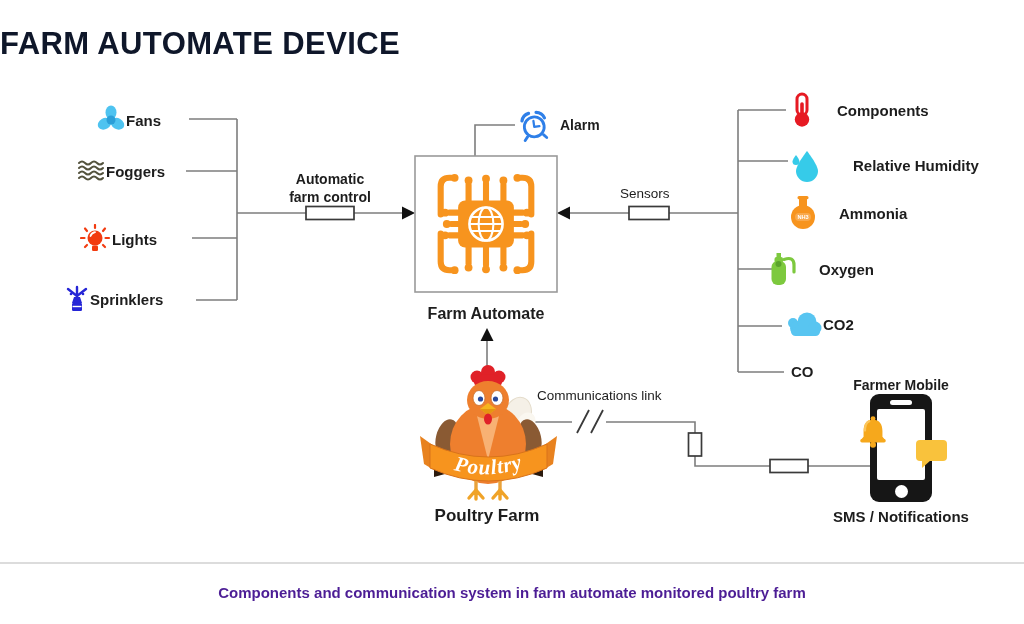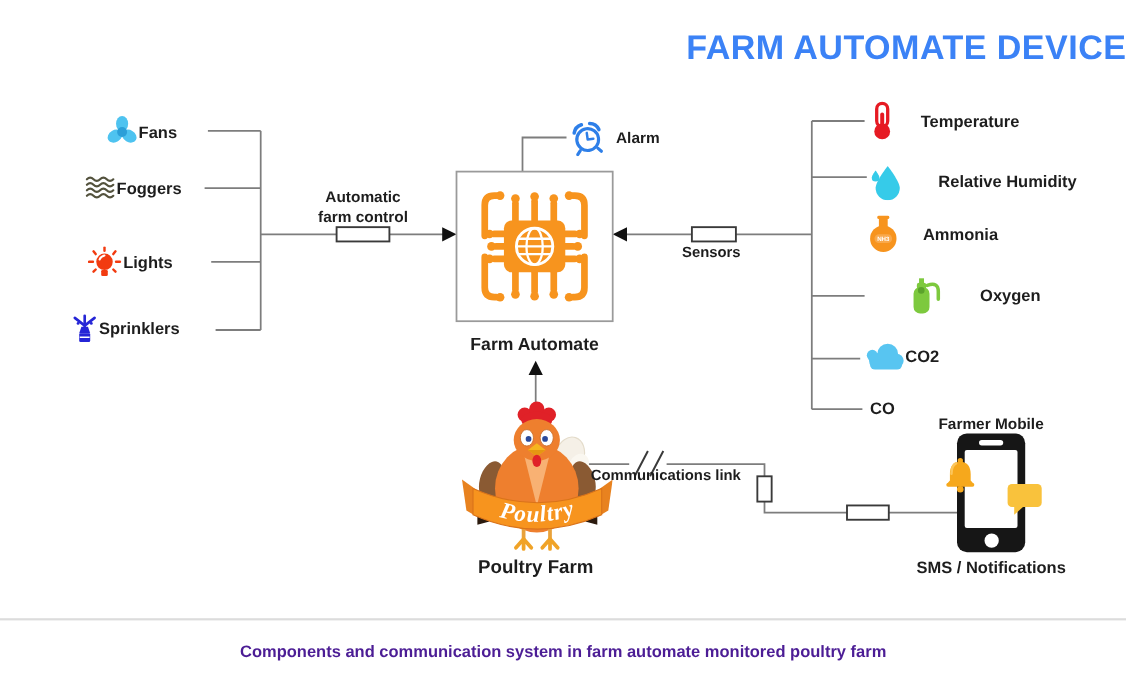--- a/index.html
+++ b/index.html
@@ -1,22 +1,22 @@
 <!DOCTYPE html>
 <html><head>
 <meta charset="utf-8">
 <style>
   html,body{margin:0;padding:0;background:#fff;}
   .canvas{position:relative;width:1024px;height:624px;background:#fff;
           font-family:"Liberation Sans",sans-serif;color:#1d1d1d;overflow:hidden;}
-  .title{position:absolute;left:0;right:0;top:26px;text-align:right;
-         font-size:31px;font-weight:700;letter-spacing:.4px;color:#3b82f6;}
+  .title{position:absolute;left:0;right:0;top:26px;text-align:left;
+         font-size:31px;font-weight:700;letter-spacing:.4px;color:#0f172a;}
   .row{position:absolute;display:flex;align-items:center;}
   .lbl{font-weight:700;font-size:15px;white-space:nowrap;color:#1d1d1d;}
-  .small-lbl{position:absolute;font-weight:700;font-size:13.5px;white-space:nowrap;margin-top:36px;}
+  .small-lbl{position:absolute;font-weight:400;font-size:13.5px;white-space:nowrap;}
   .center-lbl{position:absolute;text-align:center;font-weight:700;}
   .overlay{position:absolute;left:0;top:0;pointer-events:none;}
   .phone{position:absolute;left:870px;top:394px;width:62px;height:108px;
          background:#161616;border-radius:9px;}
   .phone .screen{position:absolute;left:7px;right:7px;top:15px;bottom:22px;background:#fff;border-radius:2px;}
   .phone .speaker{position:absolute;left:50%;top:6px;width:22px;height:5px;margin-left:-11px;
                   background:#fff;border-radius:3px;}
   .phone .home{position:absolute;left:50%;bottom:4px;width:13px;height:13px;margin-left:-6.5px;
                background:#fff;border-radius:50%;}
   .phone .bell-wrap{position:absolute;left:-14px;top:21px;}
@@ -193,21 +193,21 @@
   <div class="center-lbl" style="left:416px;top:305px;width:140px;font-size:16px;">Farm Automate</div>
 
   <div class="small-lbl" style="left:620px;top:186px">Sensors</div>
 
   <div class="row" style="left:789px;top:92px;gap:22px">
     <svg width="26" height="36" viewBox="0 0 26 36">
       <rect x="8" y="2" width="10" height="21" rx="5" fill="#fff" stroke="#E61A23" stroke-width="3"></rect>
       <circle cx="13" cy="27.5" r="7.2" fill="#E61A23"></circle>
       <path d="M13,12 V23" stroke="#E61A23" stroke-width="3.6" stroke-linecap="round"></path>
     </svg>
-    <span class="lbl">Temperature</span>
+    <span class="lbl">Components</span>
   </div>
 
   <div class="row" style="left:791px;top:148px;gap:34px">
     <svg width="28" height="34" viewBox="0 0 28 34">
       <path d="M16,3 C16,3 5,17 5,23 a11,11 0 0 0 22,0 C27,17 16,3 16,3 Z" fill="#36CBE9"></path>
       <path d="M5,7 C5,7 1.5,11.5 1.5,13.5 a3.5,3.5 0 0 0 7,0 C8.5,11.5 5,7 5,7 Z" fill="#36CBE9"></path>
     </svg>
     <span class="lbl">Relative Humidity</span>
   </div>
 
@@ -215,21 +215,21 @@
     <svg width="28" height="34" viewBox="0 0 28 34">
       <rect x="10" y="1.5" width="8" height="9" fill="#F7941E"></rect>
       <rect x="8.5" y="0" width="11" height="3.2" rx="1.5" fill="#F7941E"></rect>
       <circle cx="14" cy="21" r="12" fill="#F7941E"></circle>
       <rect x="6" y="17" width="16" height="8" rx="4" fill="#F9A94C"></rect>
       <text x="14" y="23" font-size="5.6" font-weight="bold" fill="#ffffff" text-anchor="middle" font-family="Liberation Sans, sans-serif">NH3</text>
     </svg>
     <span class="lbl">Ammonia</span>
   </div>
 
-  <div class="row" style="left:826px;top:251px;gap:35px">
+  <div class="row" style="left:767px;top:251px;gap:22px">
     <svg width="30" height="36" viewBox="0 0 30 36">
       <rect x="9.5" y="2" width="4.5" height="5" fill="#7DC93E"></rect>
       <rect x="7.5" y="6" width="8.5" height="6" rx="2" fill="#7DC93E"></rect>
       <rect x="4.5" y="10" width="14.5" height="24" rx="6" fill="#7DC93E"></rect>
       <circle cx="11.5" cy="13" r="3" fill="#5BA32C"></circle>
       <path d="M17,8.5 Q27,5 27,14 V21" stroke="#7DC93E" stroke-width="3.2" fill="none" stroke-linecap="round"></path>
     </svg>
     <span class="lbl">Oxygen</span>
   </div>
 

